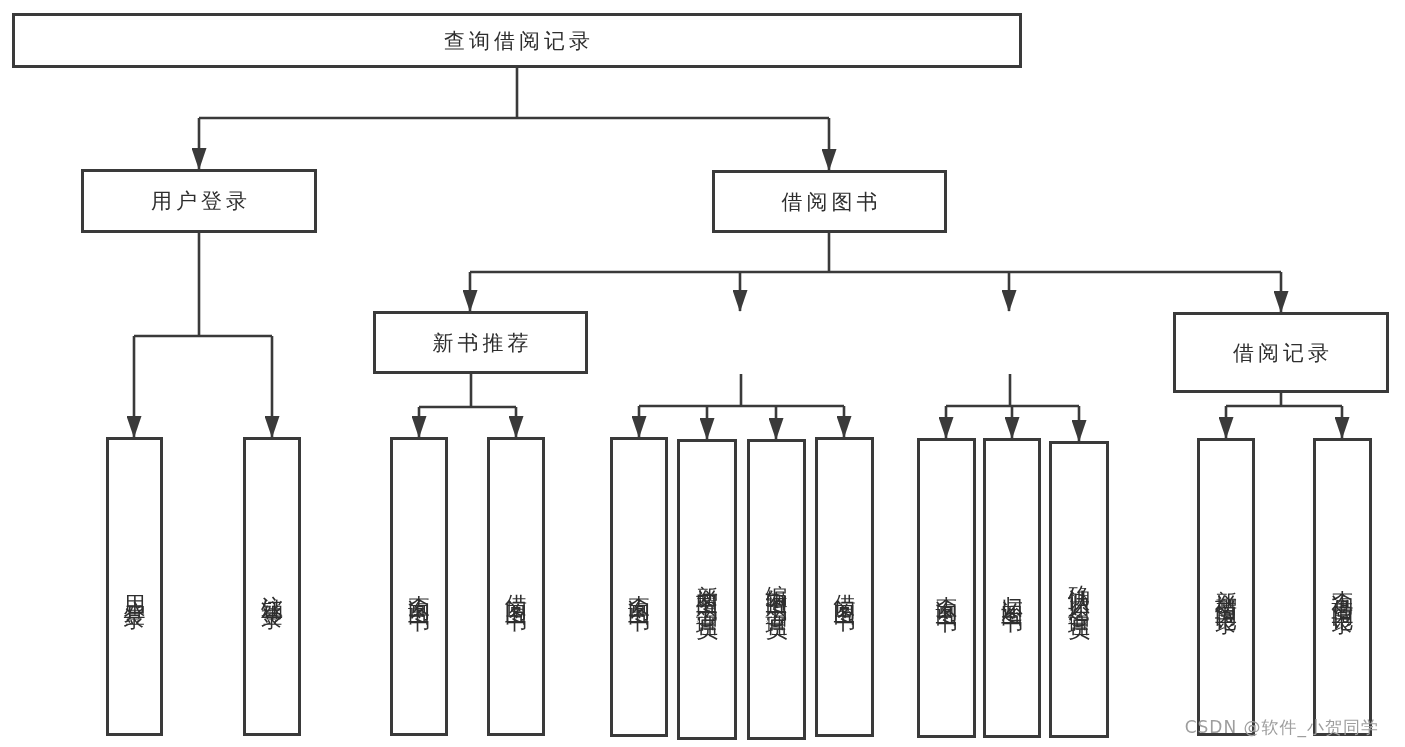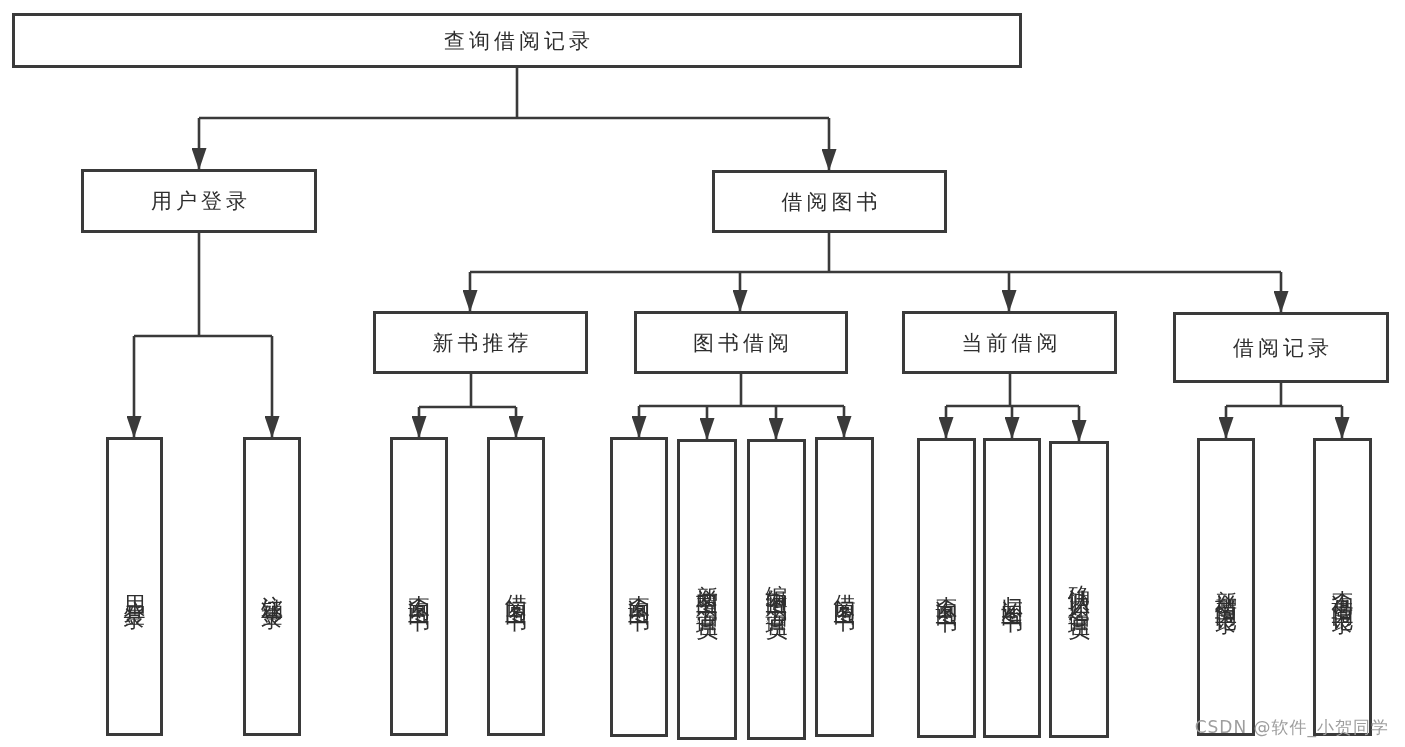--- a/index.html
+++ b/index.html
@@ -40,21 +40,21 @@
   }
   .node.v span {
     writing-mode: vertical-rl;
     text-orientation: mixed;
     font-size: 22px;
     letter-spacing: 5px;
     line-height: 1;
   }
   .watermark {
     position: absolute;
-    right: 16px;
+    right: 26px;
     top: 716px;
     font-size: 17px;
     letter-spacing: 1px;
     color: var(--watermark, #9e9e9e);
     white-space: nowrap;
     padding-left: 48px;
   }
 </style>
 </head>
 <body>
@@ -116,27 +116,21 @@
   <div class="node h" style="left:81px; top:169px; width:236px; height:64px;">
     <span>用户登录</span>
   </div>
   <div class="node h" style="left:712px; top:170px; width:235px; height:63px;">
     <span>借阅图书</span>
   </div>
 
   <div class="node h" style="left:373px; top:311px; width:215px; height:63px;">
     <span>新书推荐</span>
   </div>
-  <div class="node h" style="left:634px; top:311px; width:214px; height:63px;">
-    <span>图书借阅</span>
-  </div>
-  <div class="node h" style="left:902px; top:311px; width:215px; height:63px;">
-    <span>当前借阅</span>
-  </div>
-  <div class="node h" style="left:1173px; top:312px; width:216px; height:71px;">
+  <div class="node h" style="left:1173px; top:312px; width:216px; height:81px;">
     <span>借阅记录</span>
   </div>
 
   <div class="node v" style="left:106px; top:437px; width:57px; height:299px;">
     <span>用户登录</span>
   </div>
   <div class="node v" style="left:243px; top:437px; width:58px; height:299px;">
     <span>注销登录</span>
   </div>
 

